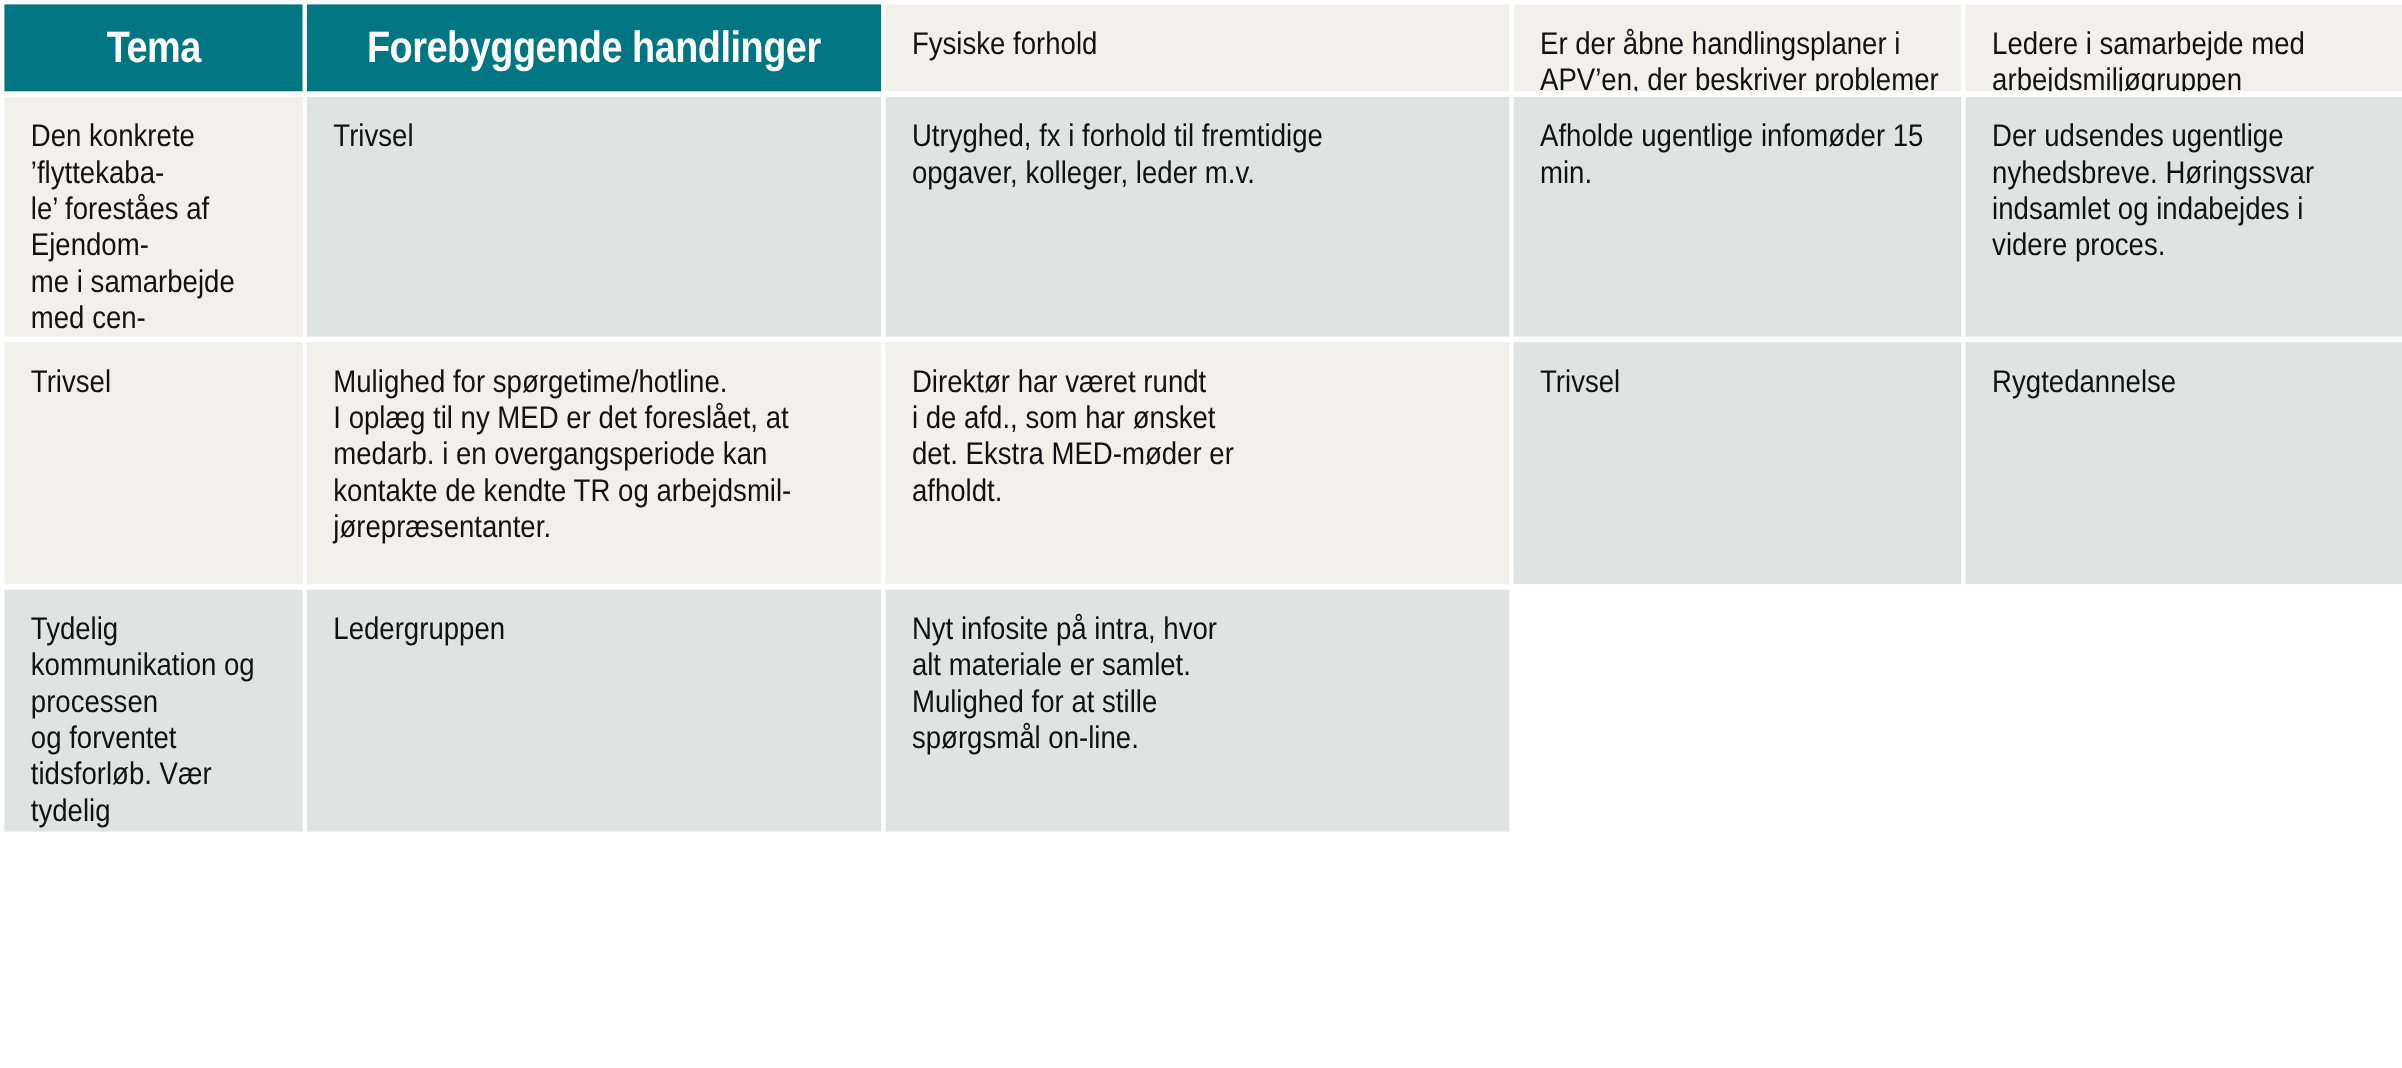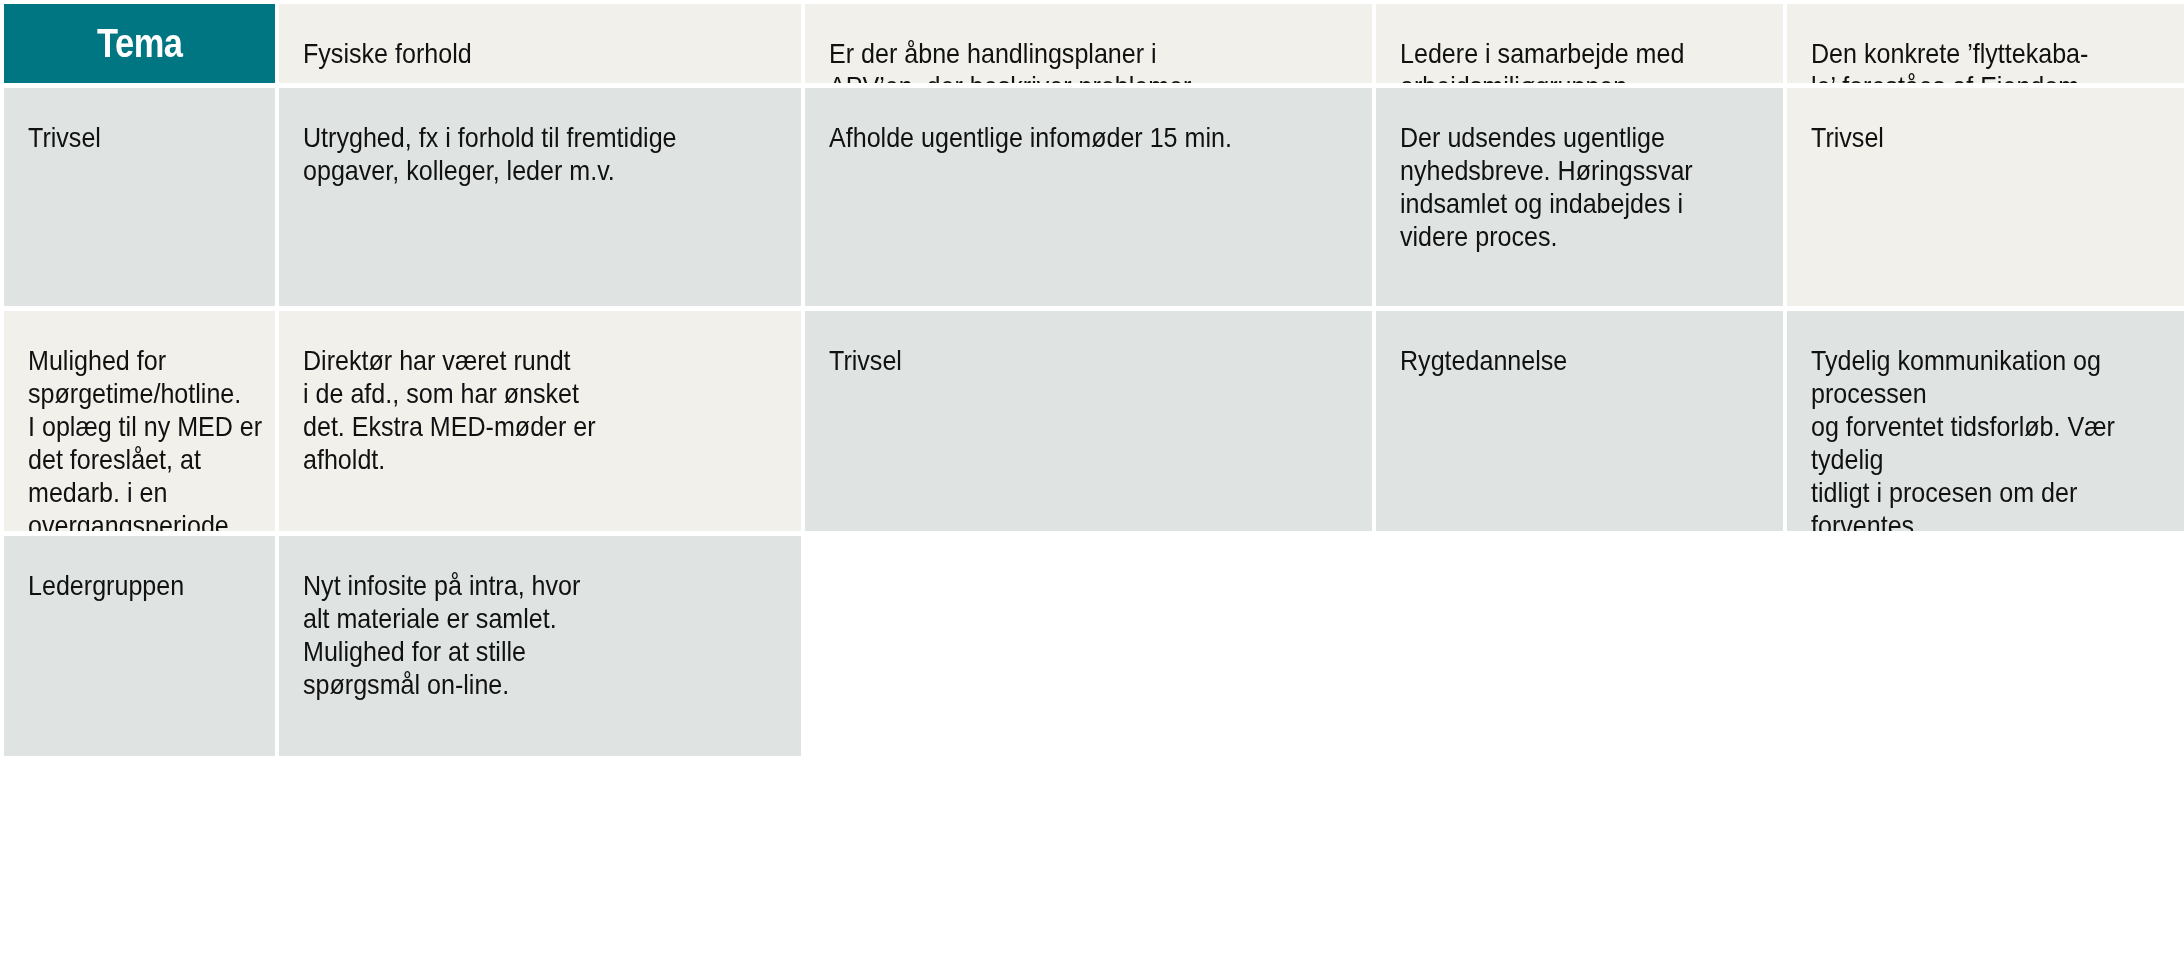--- a/index.html
+++ b/index.html
@@ -39,41 +39,44 @@
     }
     .hcell span {
       display: inline-block;
       transform: scaleX(0.86);
     }
     .cell {
       color: #111111;
       font-family: "Liberation Sans", sans-serif;
       font-size: 28.5px;
       line-height: 33px;
-      padding: 33px 12px 0 24px;
+      padding: 20px 12px 0 24px;
       box-sizing: border-box;
       white-space: pre-line;
       overflow: hidden;
     }
     .cell .txt {
       display: block;
       transform: scaleX(0.88);
       transform-origin: left top;
       width: 114%;
     }
     .row-odd { background: #f1f0ea; }
     .row-even { background: #dfe4e3; }
   </style>
 </head>
 <body>
 
 <div class="table">
 
   <div class="hcell">
       <span>Tema</span>
+    </div>
+  <div class="hcell">
+      <span>Forebyggende handlinger</span>
     </div>
 
   <div class="cell row-odd"><span class="txt">Fysiske forhold</span></div>
   <div class="cell row-odd"><span class="txt">Er der åbne handlingsplaner i
 APV’en, der beskriver problemer
 med indeklima eller andre fysiske
 forhold, der skal tages højde for i
 forbindelse med rokade?</span></div>
   <div class="cell row-odd"><span class="txt">Ledere i samarbejde med
 arbejdsmiljøgruppen</span></div>

